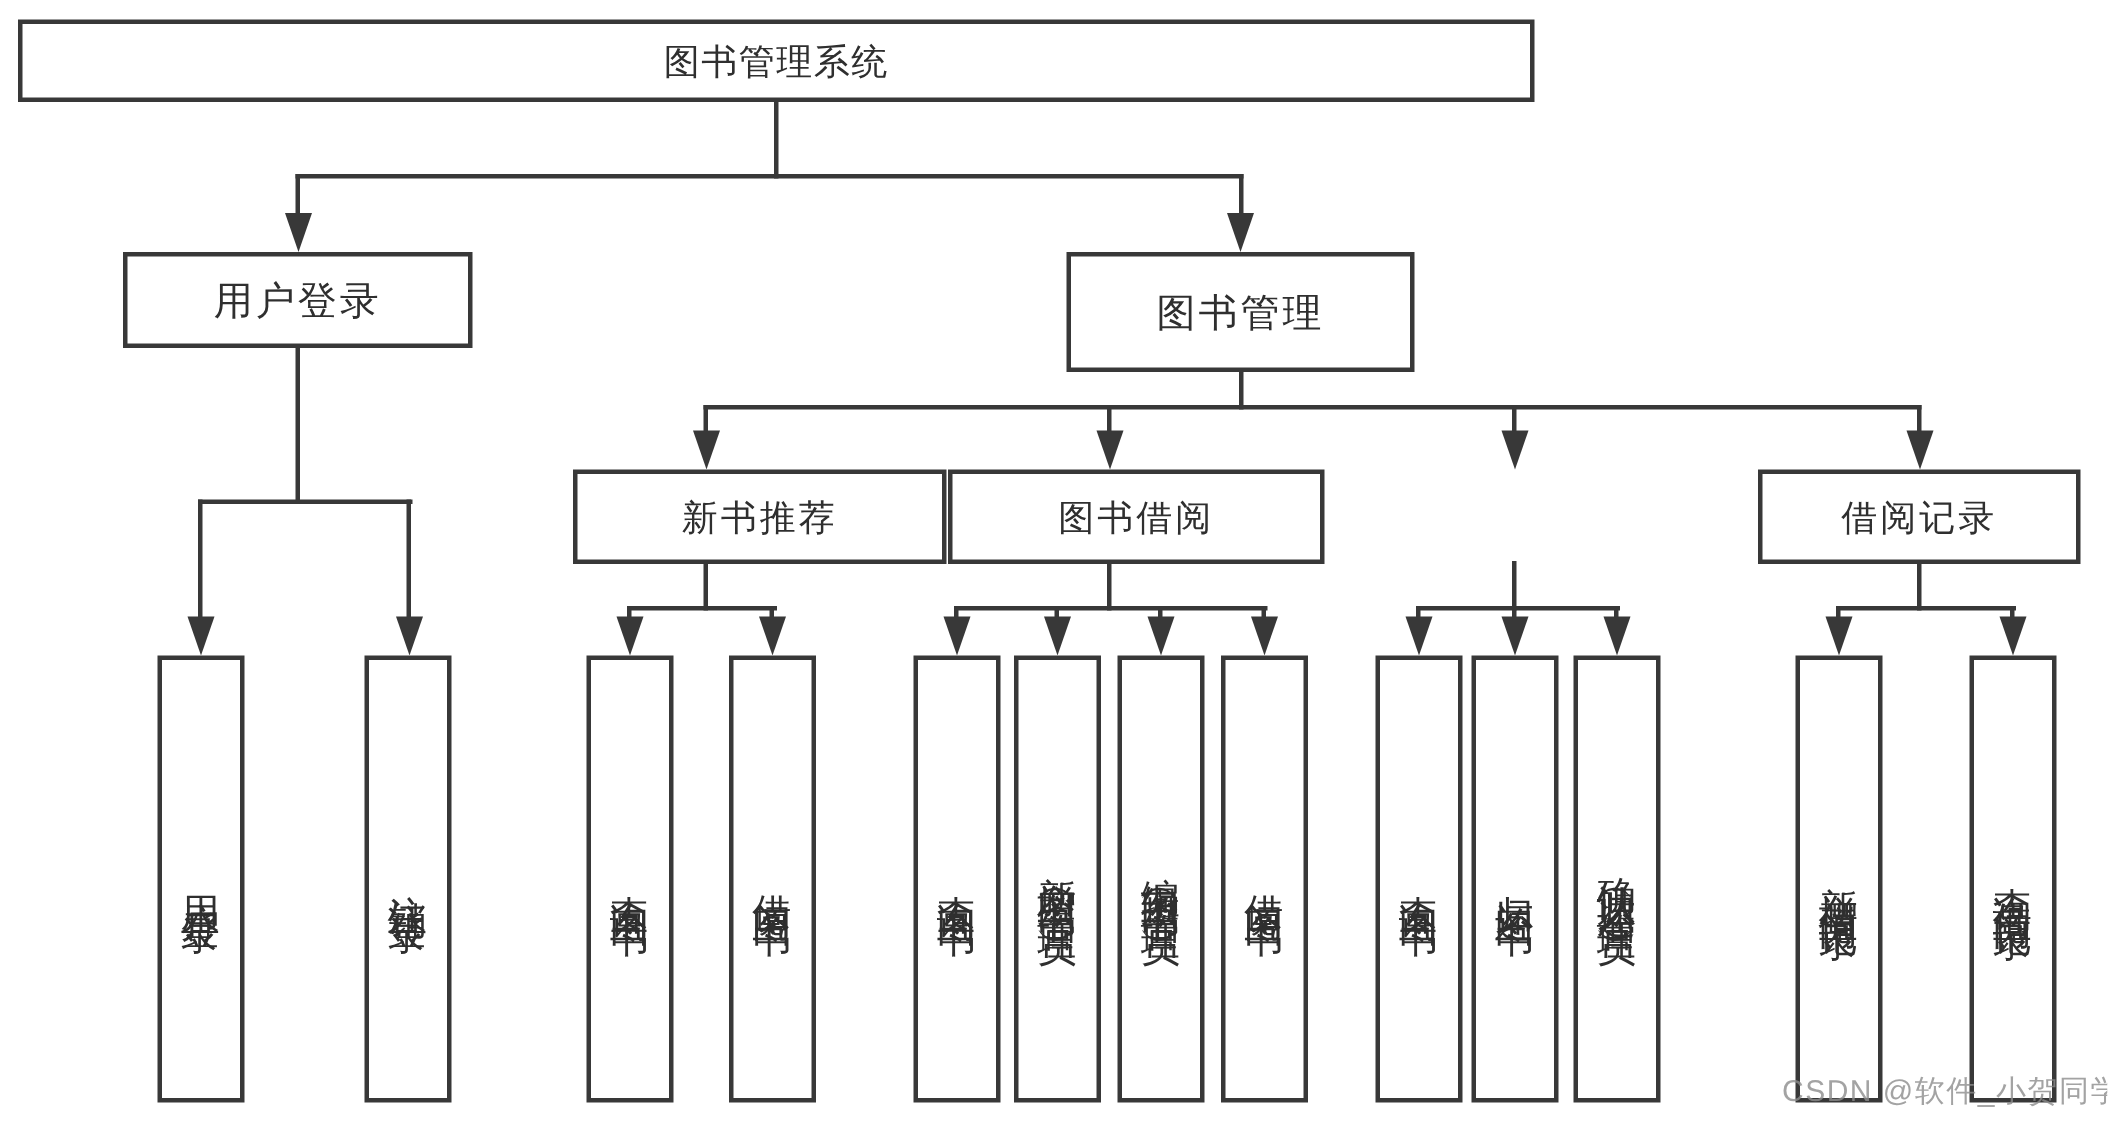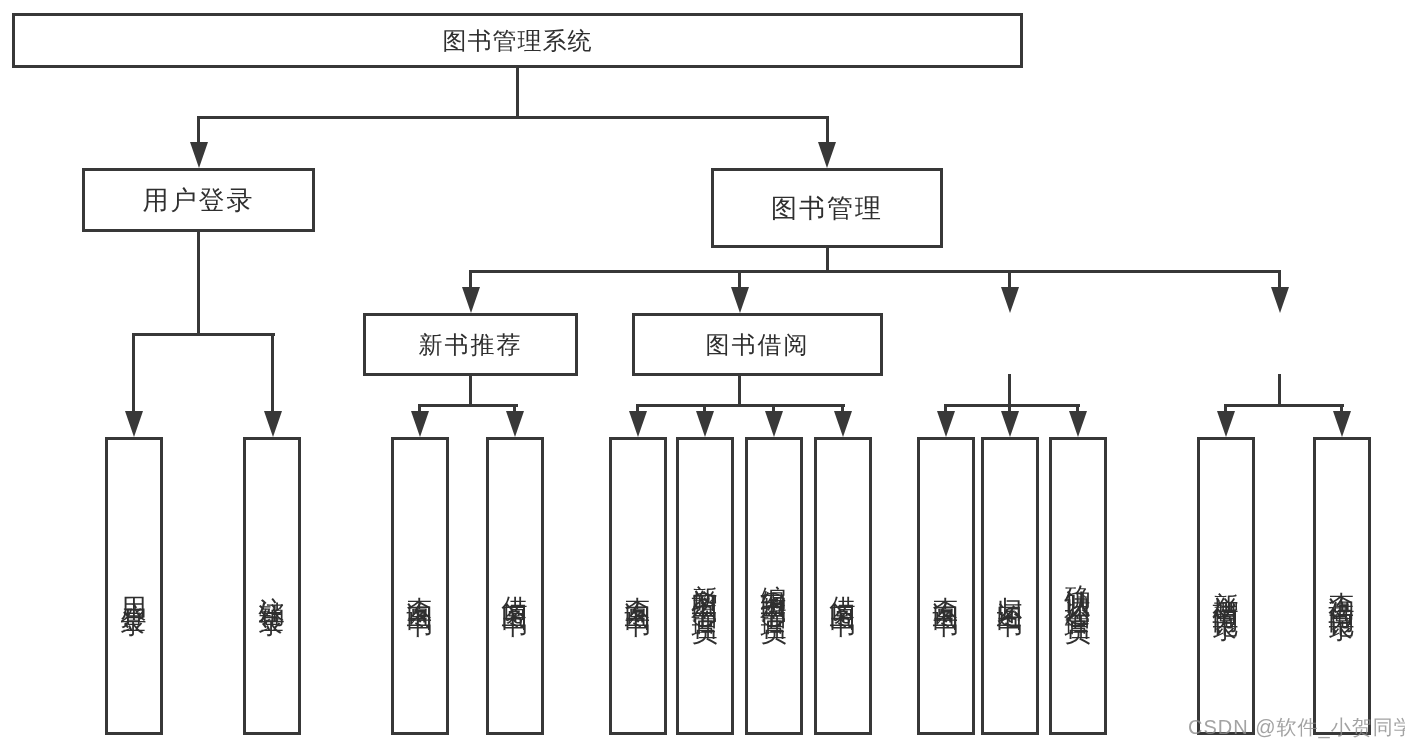--- a/index.html
+++ b/index.html
@@ -99,25 +99,28 @@
     <span>图书管理系统</span>
   </div>
 
   <div class="box lv2" style="left:82px;top:168px;width:233px;height:64px;">
     <span>用户登录</span>
   </div>
   <div class="box lv2" style="left:711px;top:168px;width:232px;height:80px;">
     <span>图书管理</span>
   </div>
 
-  <div class="box lv3" style="left:363px;top:313px;width:215px;height:63px;">
+  <div class="box lv3" style="left:382px;top:313px;width:249px;height:63px;">
     <span>新书推荐</span>
   </div>
   <div class="box lv3" style="left:632px;top:313px;width:251px;height:63px;">
     <span>图书借阅</span>
+  </div>
+  <div class="box lv3" style="left:1172px;top:313px;width:215px;height:63px;">
+    <span>借阅记录</span>
   </div>
 
   <div class="box leaf" style="left:105px;top:437px;width:58px;height:298px;">
     <span>用户登录</span>
   </div>
   <div class="box leaf" style="left:243px;top:437px;width:58px;height:298px;">
     <span>注销登录</span>
   </div>
 
   <div class="box leaf" style="left:391px;top:437px;width:58px;height:298px;">

